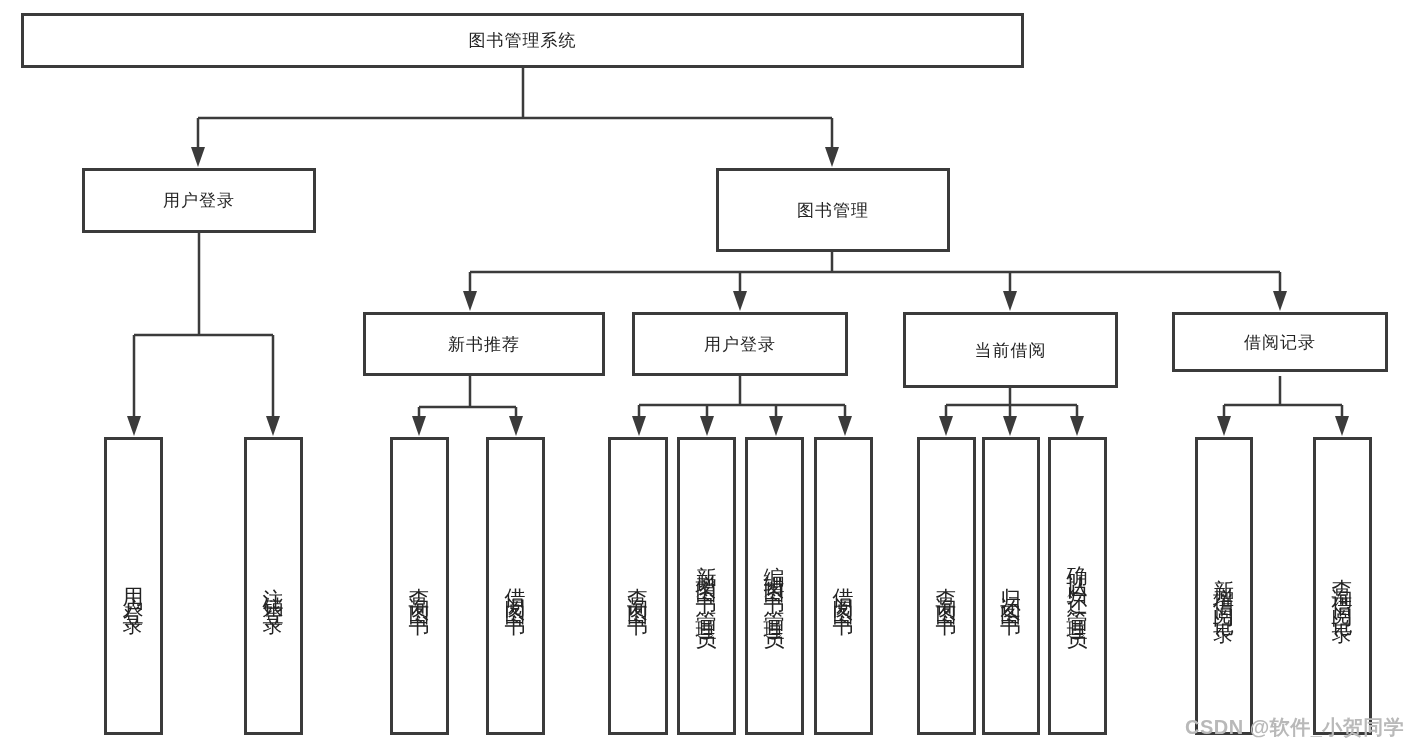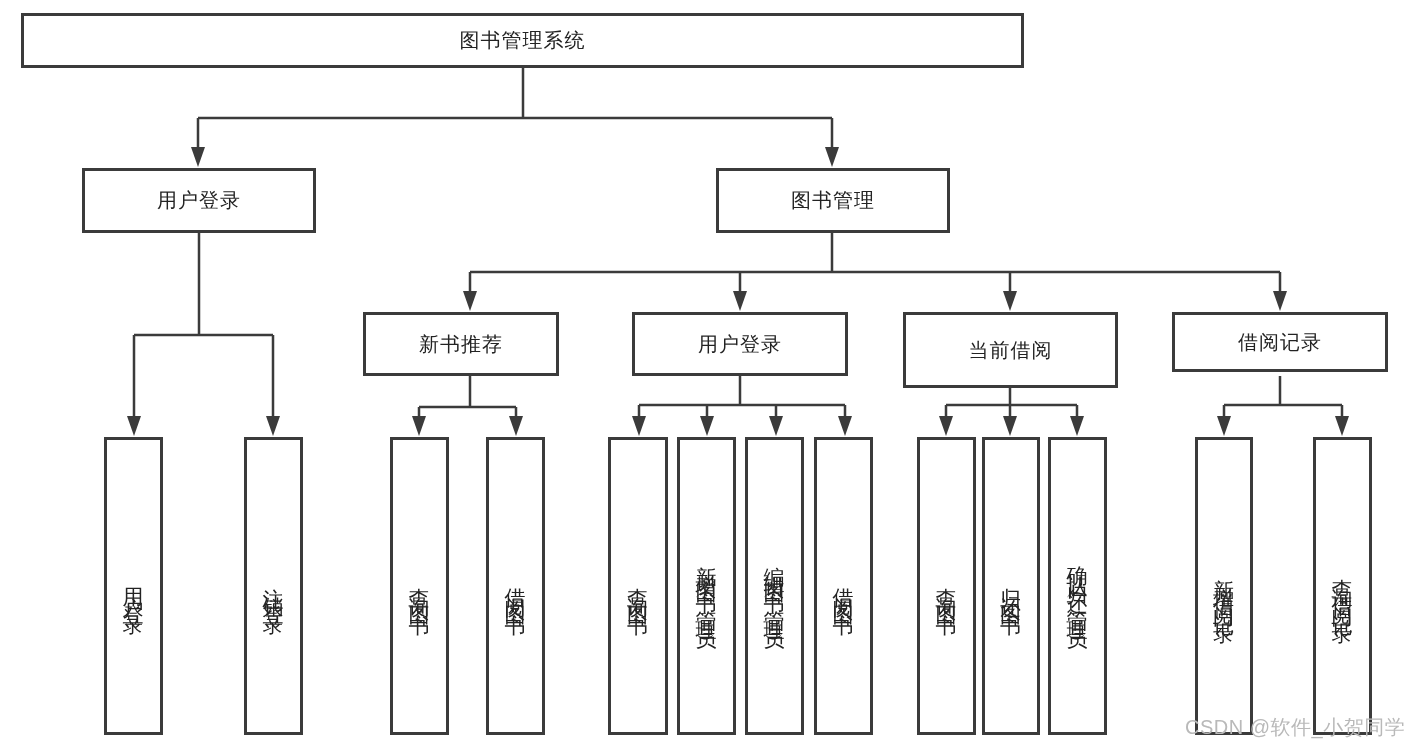--- a/index.html
+++ b/index.html
@@ -15,40 +15,41 @@
     position:absolute;
     box-sizing:border-box;
     background:#ffffff;
     border:3px solid #3b3b3b;
     display:flex;
     align-items:center;
     justify-content:center;
     text-align:center;
     color:#232323;
   }
-  .hnode{font-size:20px;letter-spacing:1px;}
+  .hnode{font-size:17px;letter-spacing:1px;}
   .vnode{
     font-size:21px;
     writing-mode:vertical-rl;
     text-orientation:mixed;
     letter-spacing:9px;
     line-height:1;
     padding-top:6px;
   }
   #connectors{position:absolute;left:0;top:0;width:1405px;height:747px;}
   #connectors path{stroke:#3b3b3b;stroke-width:2.5;fill:none;}
   #connectors polygon{fill:#3b3b3b;stroke:none;}
   .watermark{
     position:absolute;
     left:1185px;top:714px;
     font-size:20px;
     color:#b9b9b9;
     letter-spacing:0.5px;
     white-space:nowrap;
     z-index:5;
+    font-weight:bold;
   }
 </style>
 </head>
 <body>
 
 <div id="stage">
 
   <svg id="connectors" viewBox="0 0 1405 747" xmlns="http://www.w3.org/2000/svg">
 
     <path d="M523,68 V118 M198,118 H832 M198,118 V148 M832,118 V148"></path>
@@ -81,23 +82,23 @@
     <polygon points="1077,436 1070,416 1084,416"></polygon>
 
     <path d="M1280,376 V405 M1224,405 H1342 M1224,405 V417 M1342,405 V417"></path>
     <polygon points="1224,436 1217,416 1231,416"></polygon>
     <polygon points="1342,436 1335,416 1349,416"></polygon>
   </svg>
 
   <div class="node hnode" style="left:21px;top:13px;width:1003px;height:55px;">图书管理系统</div>
 
   <div class="node hnode" style="left:82px;top:168px;width:234px;height:65px;">用户登录</div>
-  <div class="node hnode" style="left:716px;top:168px;width:234px;height:65px;">图书管理</div>
+  <div class="node hnode" style="left:716px;top:168px;width:234px;height:84px;">图书管理</div>
 
-  <div class="node hnode" style="left:363px;top:312px;width:196px;height:64px;">新书推荐</div>
+  <div class="node hnode" style="left:363px;top:312px;width:242px;height:64px;">新书推荐</div>
   <div class="node hnode" style="left:632px;top:312px;width:216px;height:64px;">用户登录</div>
   <div class="node hnode" style="left:903px;top:312px;width:215px;height:76px;">当前借阅</div>
   <div class="node hnode" style="left:1172px;top:312px;width:216px;height:60px;">借阅记录</div>
 
   <div class="node vnode" style="left:104px;top:437px;width:59px;height:298px;">用户登录</div>
   <div class="node vnode" style="left:244px;top:437px;width:59px;height:298px;">注销登录</div>
 
   <div class="node vnode" style="left:390px;top:437px;width:59px;height:298px;">查询图书</div>
   <div class="node vnode" style="left:486px;top:437px;width:59px;height:298px;">借阅图书</div>
 

